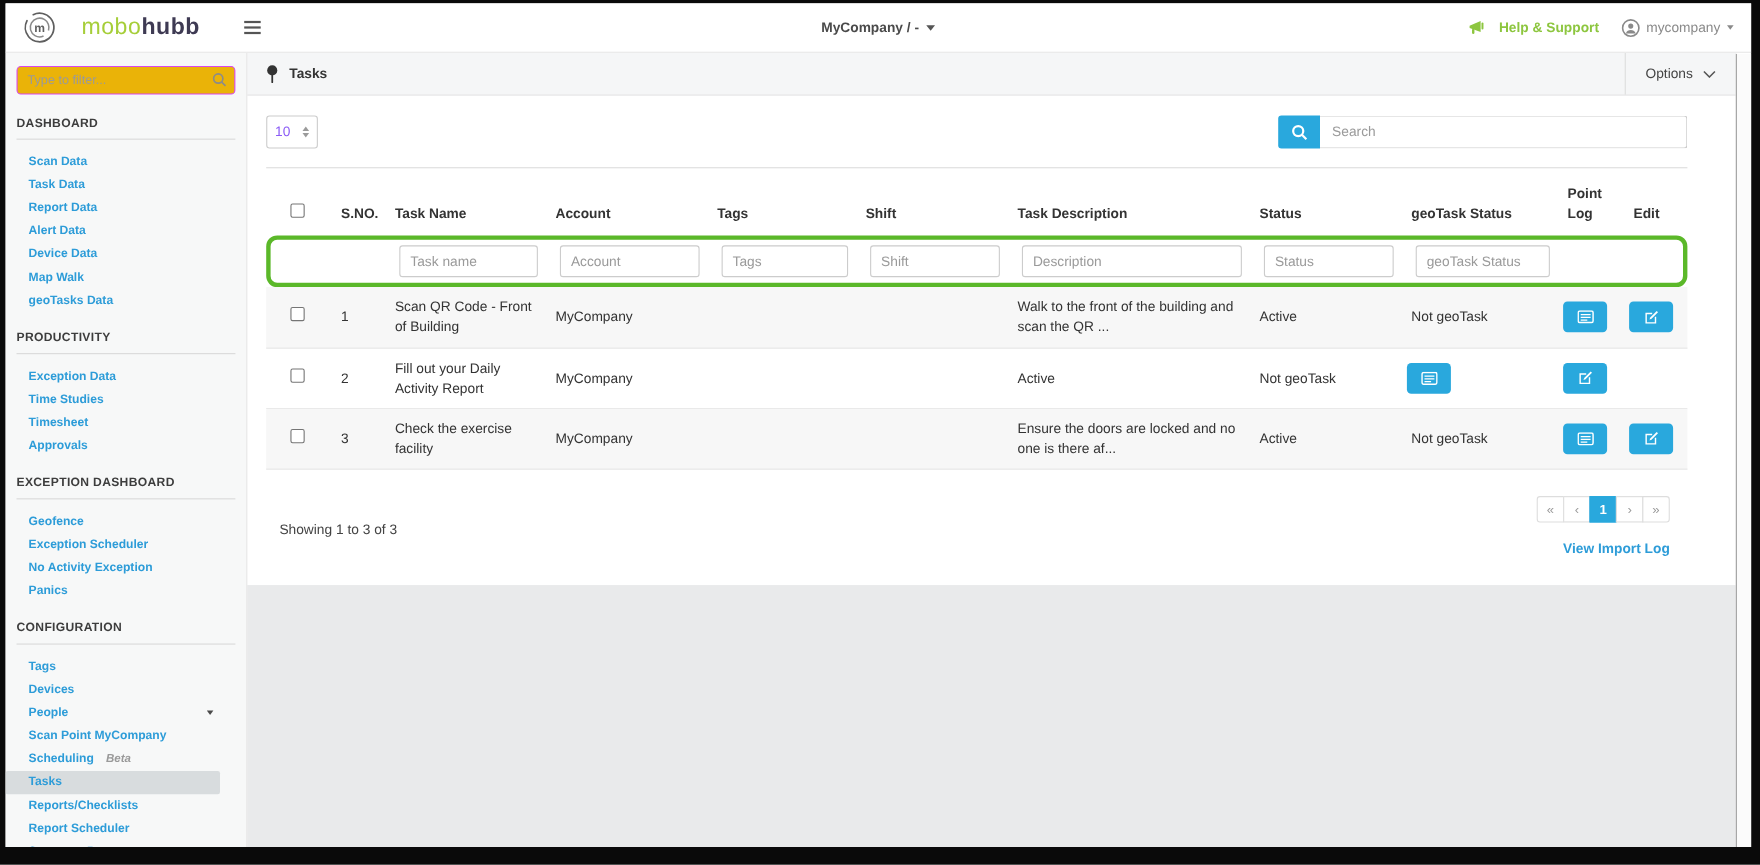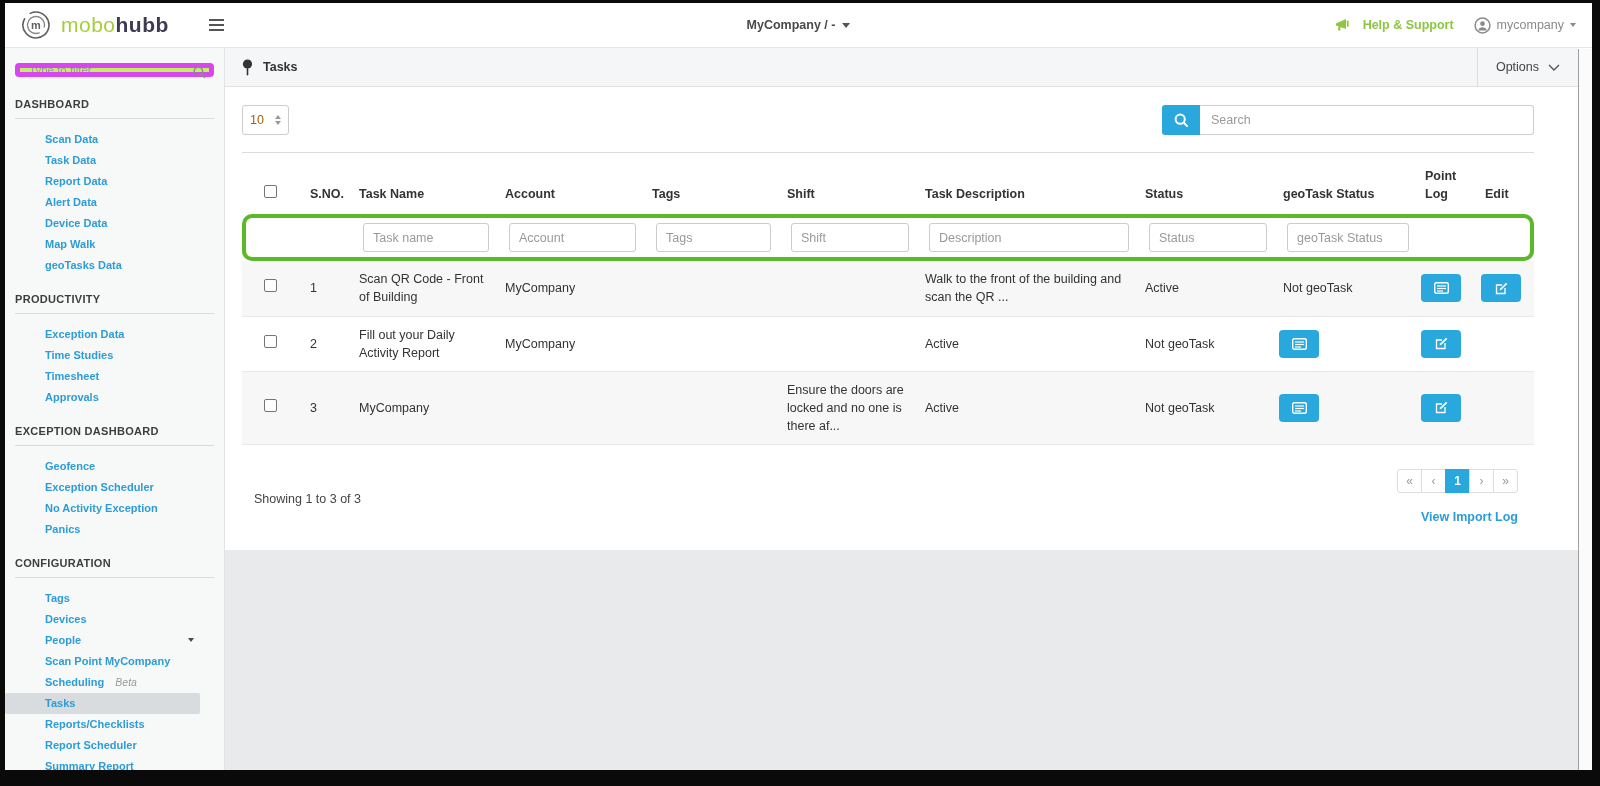--- a/index.html
+++ b/index.html
@@ -4,59 +4,59 @@
 <style>
   * { box-sizing: border-box; margin: 0; padding: 0; }
   html,body { width:1600px; height:786px; }
   body { font-family: "Liberation Sans", sans-serif; background:#222; }
   .frame { width:1600px; height:786px; background:#0a0a0a; padding:3px 8px 16px 5px; }
   .app { width:100%; height:100%; background:#fff; position:relative; overflow:hidden; display:flex; flex-direction:column; }
 
   
   .hdr { flex:0 0 45px; display:flex; align-items:center; padding:0 16px; border-bottom:1px solid #e6e6e6; background:#fff; position:relative; z-index:3; }
   .hdr-left { display:flex; align-items:center; gap:10px; }
-  .logo-text { font-size:21px; letter-spacing:.5px; }
+  .logo-text { font-size:21px; letter-spacing:.5px;margin-left:13px; }
   .logo-text .mobo { color:#a6ce39; }
   .logo-text .hubb { color:#3e3a53; font-weight:700; }
   .burger { display:inline-flex; flex-direction:column; gap:3px; margin-left:26px; cursor:pointer; padding:4px; }
   .burger i { display:block; width:15px; height:2px; background:#555; }
   .hdr-center { position:absolute; left:50%; transform:translateX(-50%); display:flex; align-items:center; gap:7px; font-size:12.5px; font-weight:700; color:#4a4a4a; cursor:pointer; }
   .hdr-right { margin-left:auto; display:flex; align-items:center; gap:20px; }
   .help-link { display:flex; align-items:center; gap:12px; color:#8dc63f; font-size:12.5px; font-weight:700; cursor:pointer; text-decoration:none; }
   .user-menu { display:flex; align-items:center; gap:6px; color:#8a8a8a; font-size:12.5px; cursor:pointer; }
   .caret-down { display:inline-block; width:0; height:0; border-left:4px solid transparent; border-right:4px solid transparent; border-top:5px solid currentColor; }
   .caret-sm { border-left-width:3.5px; border-right-width:3.5px; border-top-width:4.5px; }
 
   
   .body-row { flex:1; display:flex; overflow:hidden; margin-right:14px; }
 
   
   .sidebar { flex:0 0 220px; width:220px; background:#f7f8f8; border-right:1px solid #e3e3e3; padding-top:12px; overflow:hidden; }
   .filter-wrap { margin:0 10px 20px; position:relative; }
-  .filter-wrap input { width:100%; height:14px; border:5px solid #d946ef; border-radius:4px; background:#bef264; padding:0 28px 0 9px; font-size:11.5px; color:#333; font-family:inherit; }
+  .filter-wrap input { width:100%; height:26px; border:1px solid #d946ef; border-radius:4px; background:#eab308; padding:0 28px 0 9px; font-size:11.5px; color:#333; font-family:inherit; }
   .filter-wrap input::placeholder { color:#9a9a9a; }
   .filter-wrap .mag { position:absolute; right:8px; top:6px; }
   .sect { margin-bottom:17px; }
   .sect-title { font-size:11px; font-weight:700; color:#3d3d3d; padding:0 10px; letter-spacing:.3px; }
   .sect-div { border:none; border-top:1px solid #d9d9d9; margin:8px 10px 10px; }
-  .side-item { position:relative; font-size:11px; font-weight:700; color:#2d9cd8; padding:4px 40px; line-height:13px; cursor:pointer; }
+  .side-item { position:relative; font-size:11px; font-weight:700; color:#2d9cd8; padding:4px 21px; line-height:13px; cursor:pointer; }
   .side-item.selected { background:#d8dcde; margin-right:24px; border-radius:2px; }
-  .badge-beta { font-weight:400; font-style:italic; color:#9a9a9a; font-size:10.5px; margin-left:8px; }
+  .badge-beta { font-weight:700; font-style:italic; color:#9a9a9a; font-size:10.5px; margin-left:8px; }
   .submenu-caret { position:absolute; right:30px; top:8px; color:#4a4a4a; }
 
   
   .main { flex:1; min-width:0; display:flex; flex-direction:column; background:#e9eaeb; }
   .titlebar { flex:0 0 38px; background:#f5f6f7; border-bottom:1px solid #e2e2e2; display:flex; align-items:center; justify-content:space-between; }
   .titlebar-left { display:flex; align-items:center; gap:10px; padding-left:17px; font-size:12.5px; font-weight:700; color:#333; }
   .options-btn { height:38px; display:flex; align-items:center; gap:9px; padding:0 18px; border-left:1px solid #dcdcdc; font-size:12.5px; color:#444; cursor:pointer; }
 
   .panel { background:#fff; padding:18px 28px 26px 17px; }
 
   .toolbar { width:1292px; display:flex; align-items:center; justify-content:space-between; margin-bottom:17px; }
-  .pagesize { width:47px; height:30px; border:1px solid #ccc; border-radius:3px; background:#fff; display:flex; align-items:center; justify-content:space-between; padding:0 7px; font-size:12.5px; color:#a16207; cursor:pointer; }
+  .pagesize { width:47px; height:30px; border:1px solid #ccc; border-radius:3px; background:#fff; display:flex; align-items:center; justify-content:space-between; padding:0 7px; font-size:12.5px; color:#8b5cf6; cursor:pointer; }
   .spinners { display:flex; flex-direction:column; gap:2px; }
   .tri-up { width:0; height:0; border-left:3.5px solid transparent; border-right:3.5px solid transparent; border-bottom:4.5px solid #9b9b9b; }
   .tri-dn { width:0; height:0; border-left:3.5px solid transparent; border-right:3.5px solid transparent; border-top:4.5px solid #9b9b9b; }
   .searchbox { display:flex; width:372px; height:30px; }
   .search-btn { width:38px; border:none; background:#29a8dd; border-radius:3px 0 0 3px; display:flex; align-items:center; justify-content:center; cursor:pointer; }
   .searchbox input { flex:1; border:1px solid #ccc; border-left:none; border-radius:0 3px 3px 0; padding:0 11px; font-size:12.5px; color:#333; font-family:inherit; }
   .searchbox input::placeholder { color:#9a9a9a; }
 
   
   .tbl { width:1292px; border-top:1px solid #dcdcdc; font-size:12.5px; color:#333; }
@@ -319,20 +319,21 @@
                   <path d="M10 6 V11.5 H1.5 V3 H7" fill="none" stroke="#fff" stroke-width="1.3"></path>
                   <path d="M11.1 0.7 L12.3 1.9 L6.4 7.8 L4.5 8.5 L5.2 6.6 Z" fill="#fff"></path>
                 </svg>
                   </button>
                 </div>
             </div>
 
             <div class="trow tdata row-gray">
               <div class="cell c-cb"><span class="cb"></span></div>
               <div class="cell">3</div>
+              <div class="cell">Check the exercise facility</div>
               <div class="cell">MyCompany</div>
               <div class="cell"></div>
               <div class="cell"></div>
               <div class="cell">Ensure the doors are locked and no one is there af...</div>
               <div class="cell">Active</div>
               <div class="cell">Not geoTask</div>
               <div class="cell c-cb">
                   <button class="act-btn">
                 <svg width="15" height="12" viewBox="0 0 15 12">
                   <rect x="0.7" y="0.7" width="13.6" height="10.6" rx="1.5" fill="none" stroke="#fff" stroke-width="1.4"></rect>

